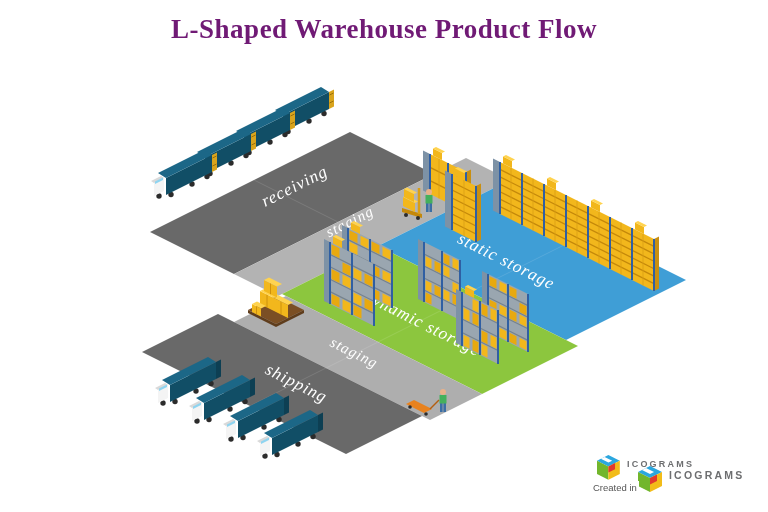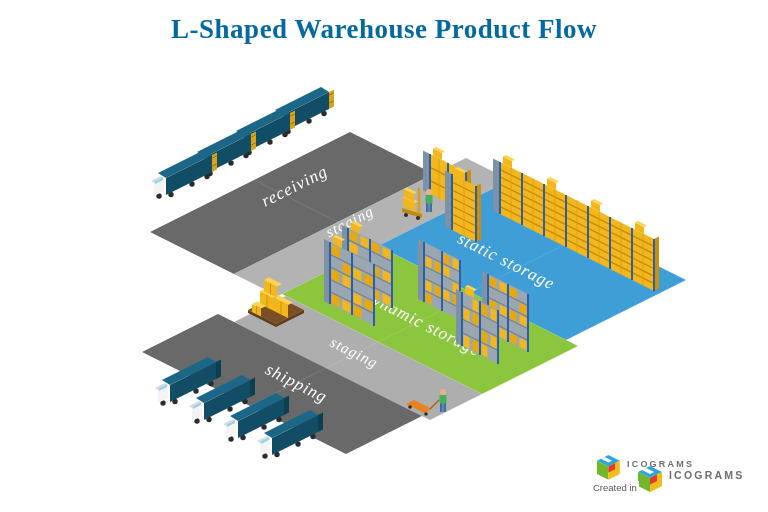--- a/index.html
+++ b/index.html
@@ -7,21 +7,21 @@
          font-family:"Liberation Sans",sans-serif;}
   .stage h1{position:absolute;top:14px;left:0;right:0;margin:0;text-align:center;
             font-family:"Liberation Serif",serif;font-weight:bold;font-size:27px;
             letter-spacing:0.5px;}
   svg{position:absolute;top:0;left:0;}
 </style>
 </head>
 <body>
 
 <div class="stage">
-  <h1 style="color: #0369a1;">L-Shaped Warehouse Product Flow</h1>
+  <h1 style="color: #701a75;">L-Shaped Warehouse Product Flow</h1>
   <svg id="scene" width="768" height="512" viewBox="0 0 768 512">
       <g>
         <polygon points="150,232 350,132 434,174 234,274" fill="#696969"></polygon>
       </g>
       <g>
         <polygon points="234,274 466,158 510,180 278,296" fill="#b3b3b3"></polygon>
       </g>
       <g>
         <polygon points="378,246 498,186 686,280 566,340" fill="#3f9ed6"></polygon>
       </g>

